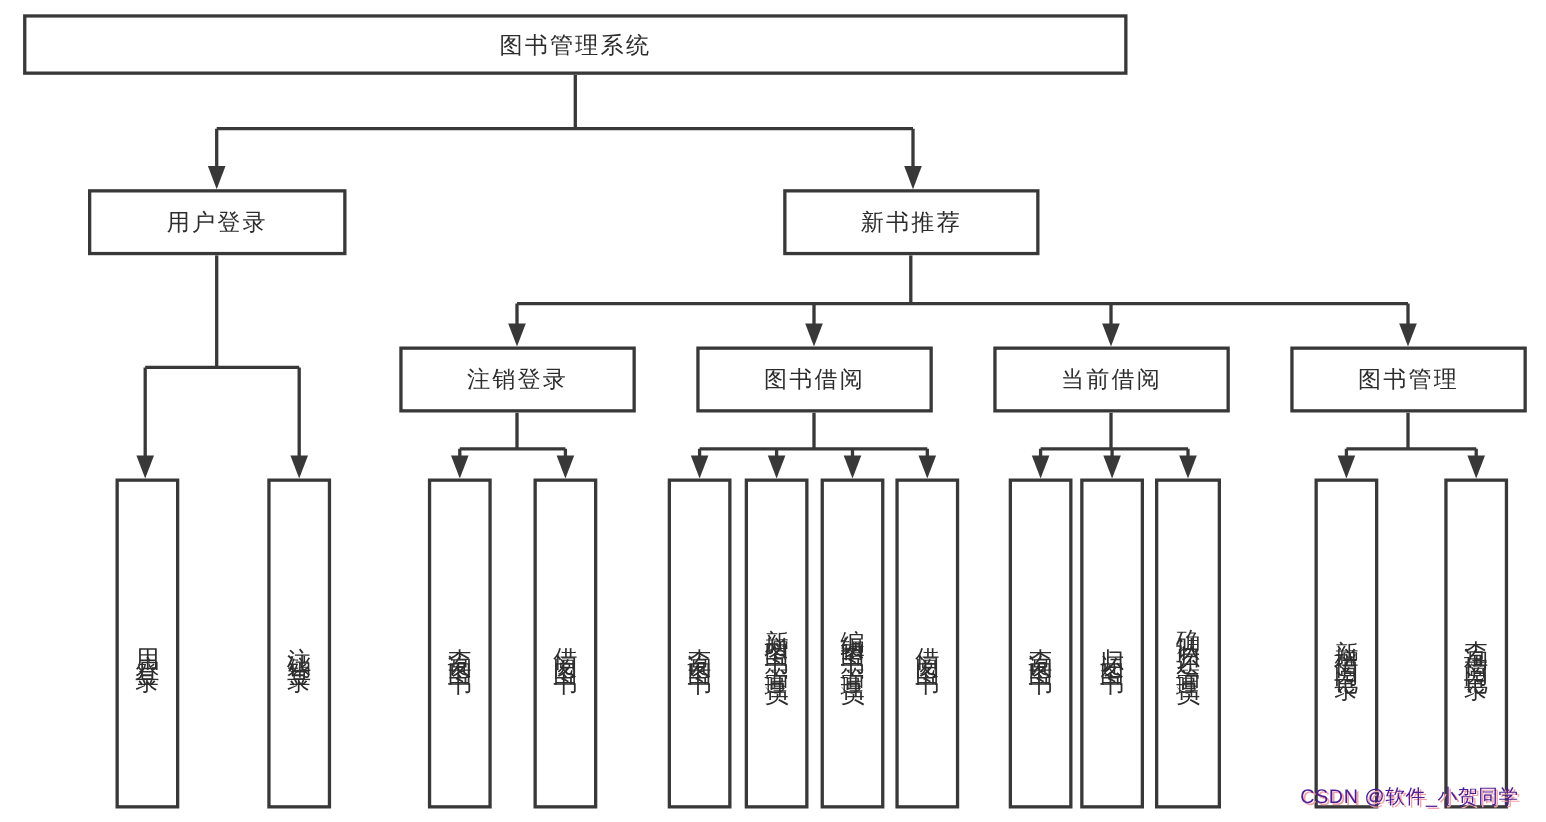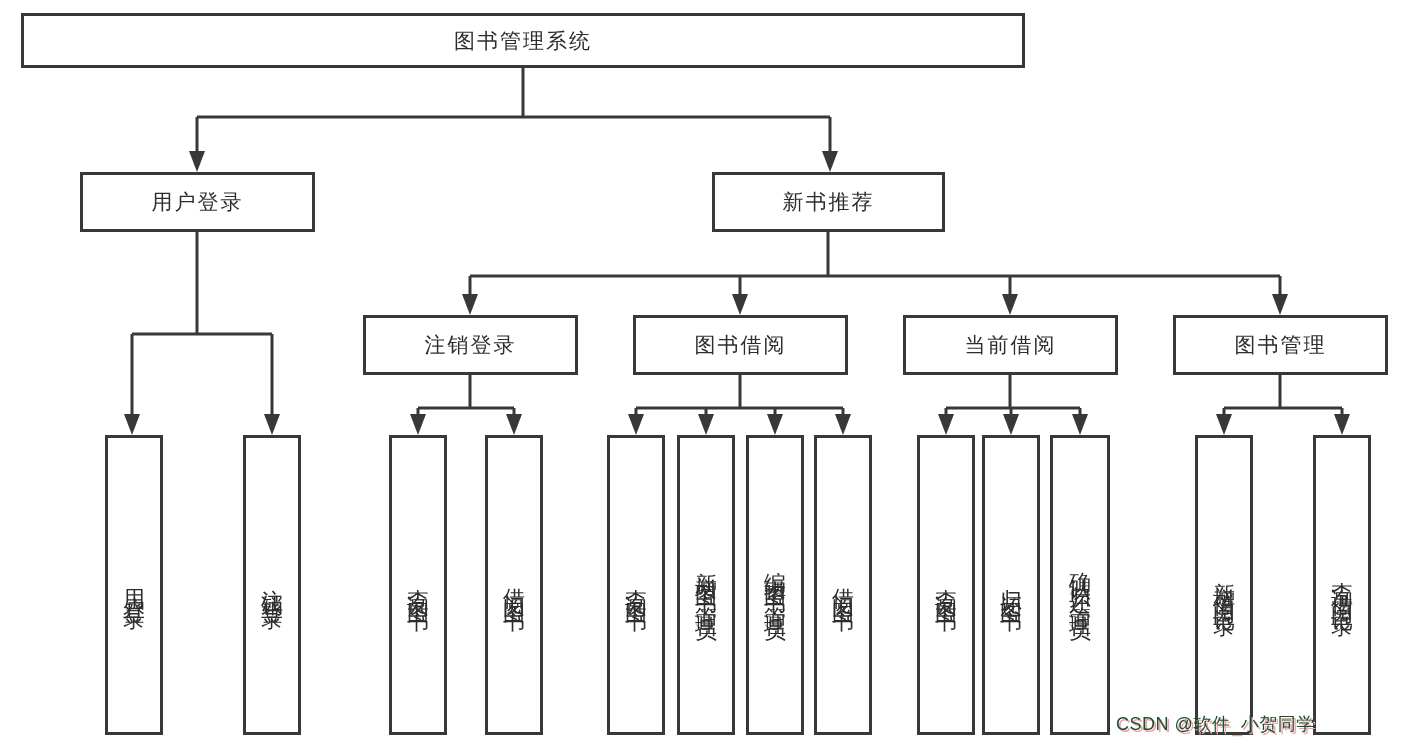--- a/index.html
+++ b/index.html
@@ -45,24 +45,24 @@
   .lf-6{left:677px;}
   .lf-7{left:746px;}
   .lf-8{left:814px;}
   .lf-9{left:917px;}
   .lf-10{left:982px;}
   .lf-11{left:1050px;width:60px;}
   .lf-12{left:1195px;}
   .lf-13{left:1313px;}
   .watermark{
     position:absolute;
-    left:1116px;top:712px;
+    left:1182px;top:712px;
     z-index:5;
     font-size:18px;
-    color:#14532d;
+    color:#4c1d95;
     text-shadow:2px 2px 0 #f2a0aa;
     white-space:nowrap;
     letter-spacing:0.5px;
   }
 </style>
 </head>
 <body>
 
 <div class="stage">
 

